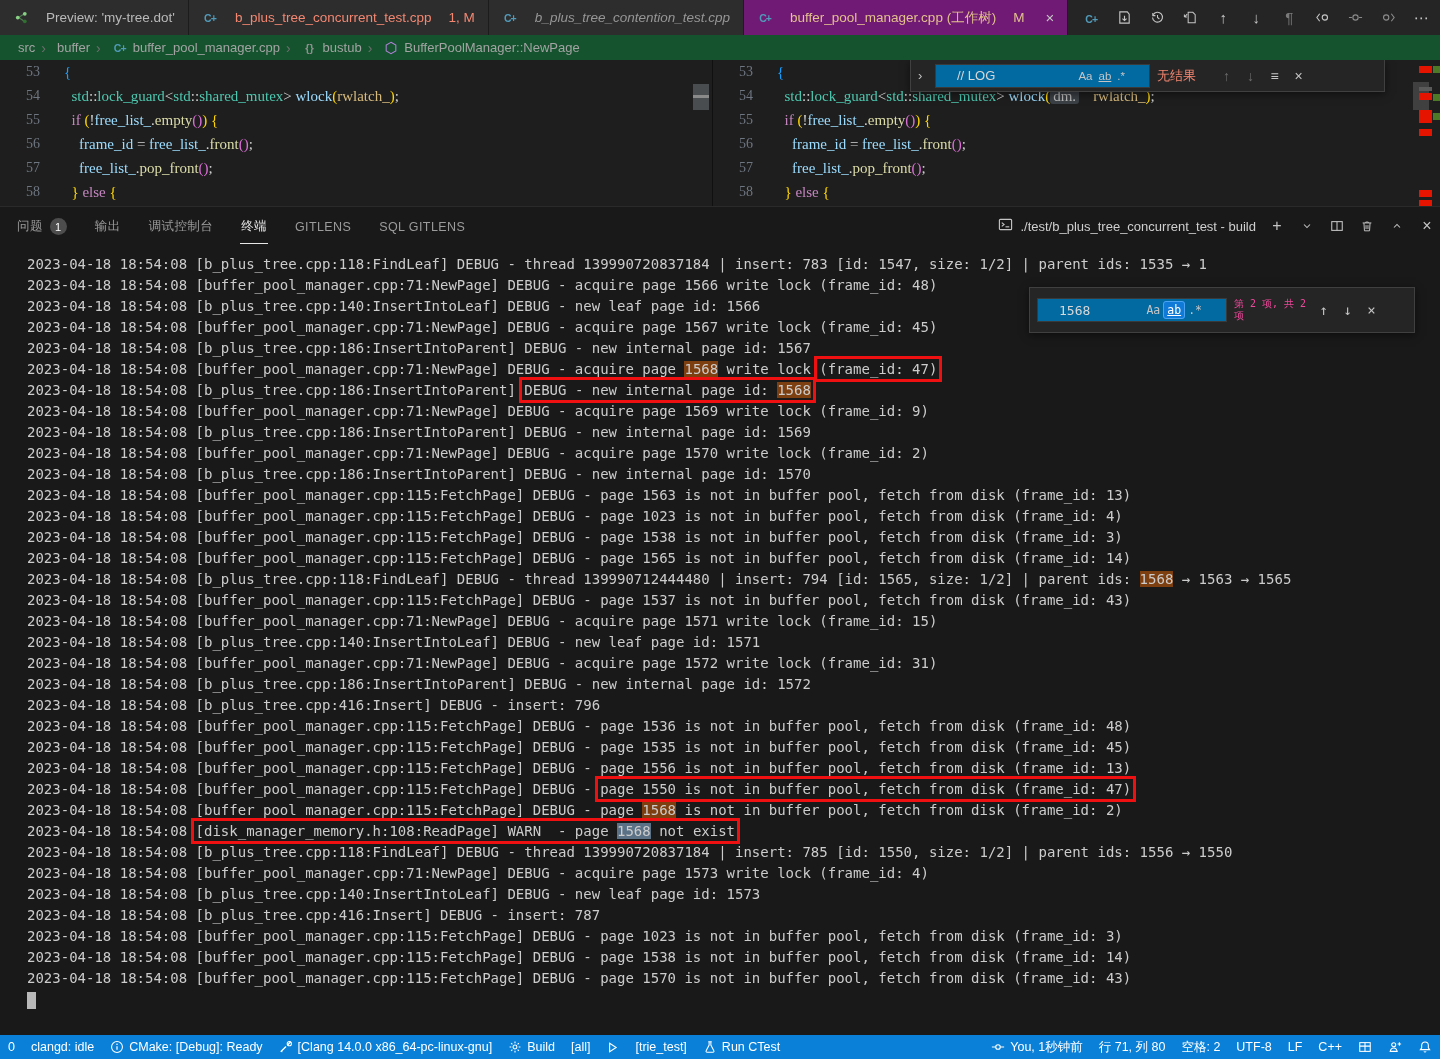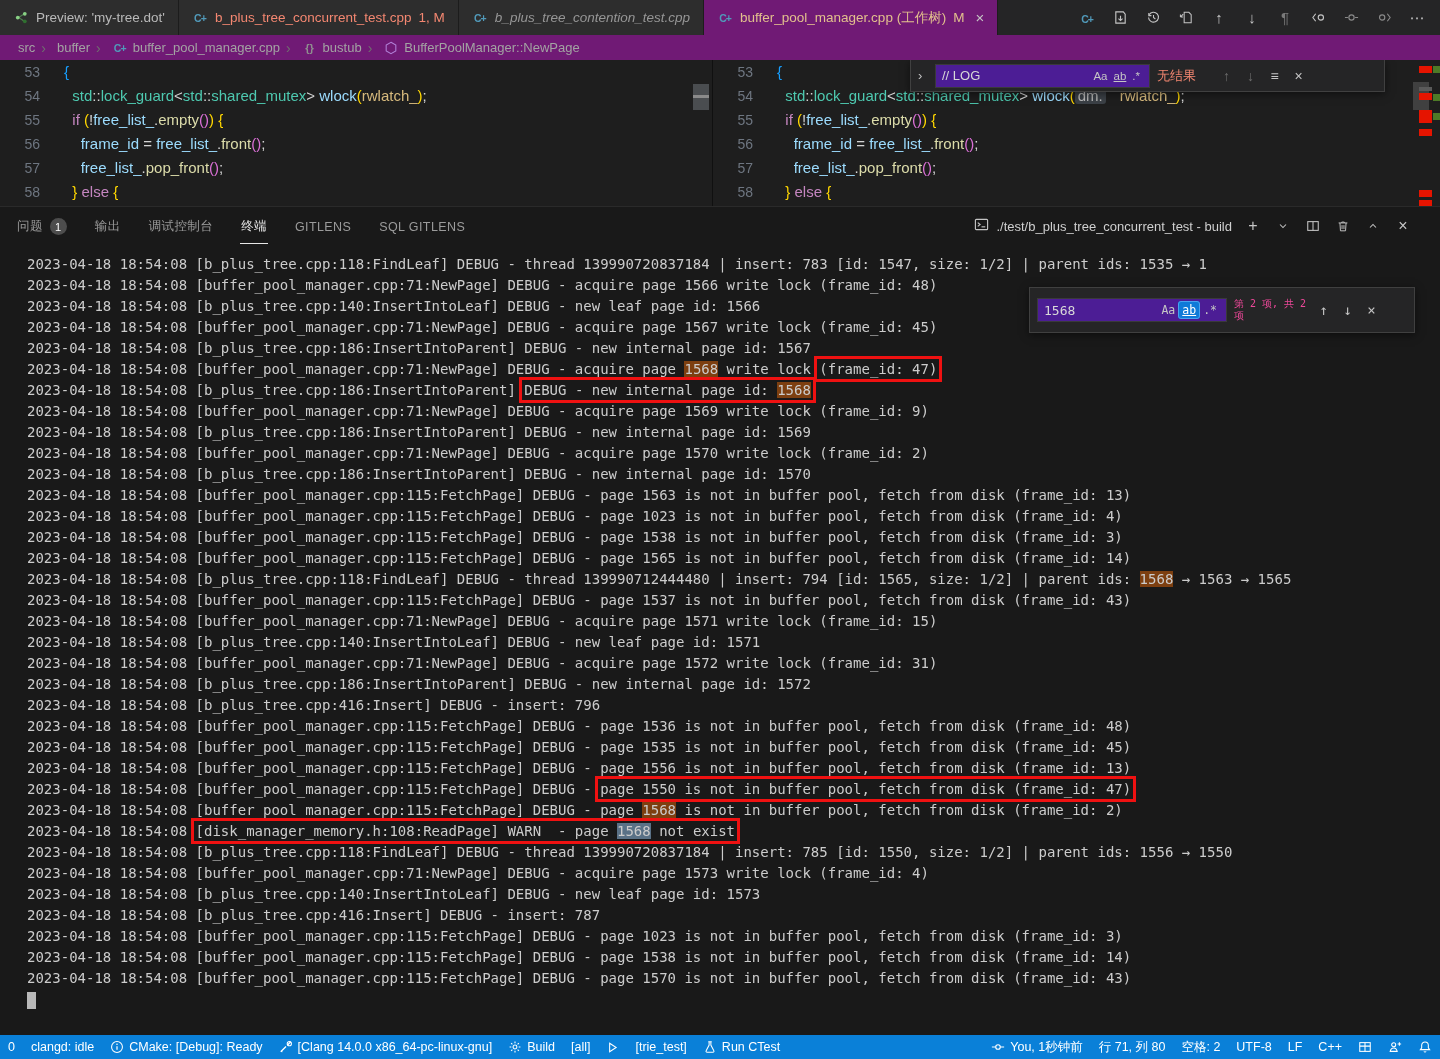--- a/index.html
+++ b/index.html
@@ -3,90 +3,90 @@
 <meta charset="utf-8">
 <style>
   *{box-sizing:border-box;margin:0;padding:0}
   body{width:1440px;height:1059px;overflow:hidden;background:#1e1e1e;
        font-family:"Liberation Sans",sans-serif;color:#ccc}
   .app{position:relative;width:1440px;height:1059px}
 
   
   .tabbar{position:absolute;top:0;left:0;right:0;height:35px;background:#252526;
           display:flex;align-items:stretch}
-  .tab{display:flex;align-items:center;gap:7px;padding:0 13px;background:#2d2d2d;
+  .tab{display:flex;align-items:center;gap:17px;padding:0 13px;background:#2d2d2d;
        border-right:1px solid #1c1c1c;font-size:13.5px;color:#b9b9b9;cursor:pointer;white-space:nowrap}
   .tab.error .tab-label,.tab.error .tab-badge{color:#f48771}
   .tab.preview .tab-label{font-style:italic;color:#969696}
   .tab.active{background:#701a75}
   .tab.active .tab-label,.tab.active .tab-badge{color:#e2c08d}
   .tab .close{color:#c5c5c5;font-size:15px;margin-left:4px;line-height:1}
   .ticon{display:inline-flex;width:16px;height:16px;align-items:center;justify-content:center;flex:none}
   .icon-cpp::before{content:"C+";color:#519aba;font-weight:bold;font-size:10.5px;letter-spacing:-1px}
   .tab-actions{margin-left:auto;display:flex;align-items:center;gap:15px;padding:0 14px;background:#252526}
   .tab-actions .abtn{display:inline-flex;align-items:center;justify-content:center;width:18px;height:18px;
                      color:#c5c5c5;font-size:15px;cursor:pointer}
   .abtn.dim{color:#7a7a7a}
 
   
-  .breadcrumb{position:absolute;top:35px;left:0;right:0;height:25px;background:#701a75;
+  .breadcrumb{position:absolute;top:35px;left:0;right:0;height:25px;background:#14532d;
               display:flex;align-items:center;padding-left:18px;font-size:13px;color:#a3a3a3}
   .crumb{display:flex;align-items:center;gap:5px;cursor:pointer}
   .crumb+.crumb::before{content:"›";color:#6f6f6f;margin:0 6px;font-size:14px}
   .icon-braces::before{content:"{}";color:#8f8f8f;font-size:11px;font-weight:bold}
 
   
   .editors{position:absolute;top:60px;left:0;right:0;height:146px;background:#1e1e1e;overflow:hidden}
   .pane{position:absolute;top:0;height:146px;overflow:hidden}
   .pane-left{left:0;width:712px}
   .pane-right{left:712px;width:728px;border-left:1px solid #101010}
-  .code-row{display:flex;height:24px;line-height:24px;font-family:Liberation Sans, sans-serif;
+  .code-row{display:flex;height:24px;line-height:24px;font-family:Liberation Serif, serif;
             font-size:15px;white-space:pre}
   .ln{width:64px;text-align:right;padding-right:24px;color:#6e7681;flex:none;font-size:14px}
   .tk-type{color:#4ec9b0}.tk-kw{color:#c586c0}.tk-fn{color:#dcdcaa}.tk-var{color:#9cdcfe}
   .tk-p{color:#d4d4d4}.tk-b1{color:#ffd700}.tk-b2{color:#da70d6}.tk-b3{color:#179fff}
   .tk-param{color:#d7ba7d}
   .tk-inlay{background:#3b4046;color:#b8b8b8;border-radius:3px;padding:0 3px;margin-right:14px}
   .slider-left{position:absolute;left:693px;top:24px;width:16px;height:26px;background:#4a4d50}
   .slider-left::after{content:"";position:absolute;left:0;right:0;top:11px;height:3px;background:#8a8a8a}
   .overview{position:absolute;right:0;top:0;width:28px;height:146px}
   .mark{position:absolute}
   .mark.red{right:8px;width:13px;background:#e51400}
   .mark.green{right:0;width:7px;background:#4e7a27}
   .mark.grey{right:8px;width:13px;background:#5a5a5a}
   .scroll-slider-r{position:absolute;right:11px;top:22px;width:16px;height:28px;background:rgba(121,121,121,.38)}
 
   
   .findw{background:#252526;border:1px solid #404040;box-shadow:0 2px 8px rgba(0,0,0,.5);
          display:flex;align-items:center;gap:7px;padding:0 7px;z-index:6;font-size:13px}
   .find-editor{position:absolute;right:55px;top:0;width:475px;height:32px;border-top:none}
   .find-chev{color:#c5c5c5;font-size:13px;width:10px;flex:none;cursor:pointer}
-  .find-input{background:#4c1d95;border:1px solid #3a3a3a;height:24px;display:flex;align-items:center;
-              padding:0 6px;color:#d8d8d8;gap:5px;cursor:text}
+  .find-input{background:#0369a1;border:1px solid #3a3a3a;height:24px;display:flex;align-items:center;
+              padding:0 21px;color:#d8d8d8;gap:5px;cursor:text}
   .find-input .query{flex:1;white-space:nowrap;overflow:hidden}
   .tg{color:#c5c5c5;font-size:11.5px;padding:1px 3px;border-radius:3px;cursor:pointer;flex:none;line-height:1.2}
   .tg.u{text-decoration:underline}
   .tg.on{background:#0f7ad8;border:1px solid #4aa3f0;color:#fff}
   .no-results{color:#f48771;min-width:54px}
   .fbtn{color:#c5c5c5;font-size:14px;cursor:pointer;width:17px;text-align:center;flex:none}
   .fbtn.dim{color:#6d6d6d}
   .find-term{position:absolute;top:42px;right:25px;width:386px;height:46px}
   .find-term .find-input{width:190px}
   .result-count{color:#ec4899;font-size:10px;line-height:1.2;width:74px}
 
   
   .panel{position:absolute;top:206px;left:0;right:0;height:829px;background:#191919;border-top:1px solid #2a2a2a}
   .panel-header{height:38px;display:flex;padding:0 16px;position:relative}
   .ptabs{display:flex;gap:26px;align-items:center}
   .ptab{font-size:12.5px;letter-spacing:.4px;color:#9b9b9b;padding:10px 1px 8px;cursor:pointer;
         display:flex;gap:7px;align-items:center;border-bottom:1px solid transparent}
   .ptab.active{color:#e7e7e7;border-bottom-color:#e7e7e7}
   .pbadge{background:#4d4d4d;color:#fff;border-radius:50%;min-width:17px;height:17px;font-size:11px;
           display:inline-flex;align-items:center;justify-content:center}
-  .term-head{position:absolute;right:28px;top:0;height:38px;display:flex;align-items:center;gap:12px}
+  .term-head{position:absolute;right:4px;top:0;height:38px;display:flex;align-items:center;gap:12px}
   .term-title{font-size:13px;color:#cfcfcf;display:flex;align-items:center;gap:7px;cursor:pointer}
   .pabtn{display:inline-flex;width:18px;height:18px;align-items:center;justify-content:center;
          color:#c5c5c5;font-size:16px;cursor:pointer}
   .terminal{position:absolute;top:38px;bottom:0;left:0;right:0;padding:9px 0 0 27px;
             font-family:"DejaVu Sans Mono",monospace;font-size:14px;color:#cccccc}
   .t-row{height:21px;line-height:21px;white-space:pre}
   .hl-m{background:#7d3f10}
   .hl-cm{background:#5a7186}
   .redbox{outline:3px solid #ef1111;outline-offset:2px}
   .t-cursor{width:9px;height:17px;background:#b9b9b9;margin-top:3px}

